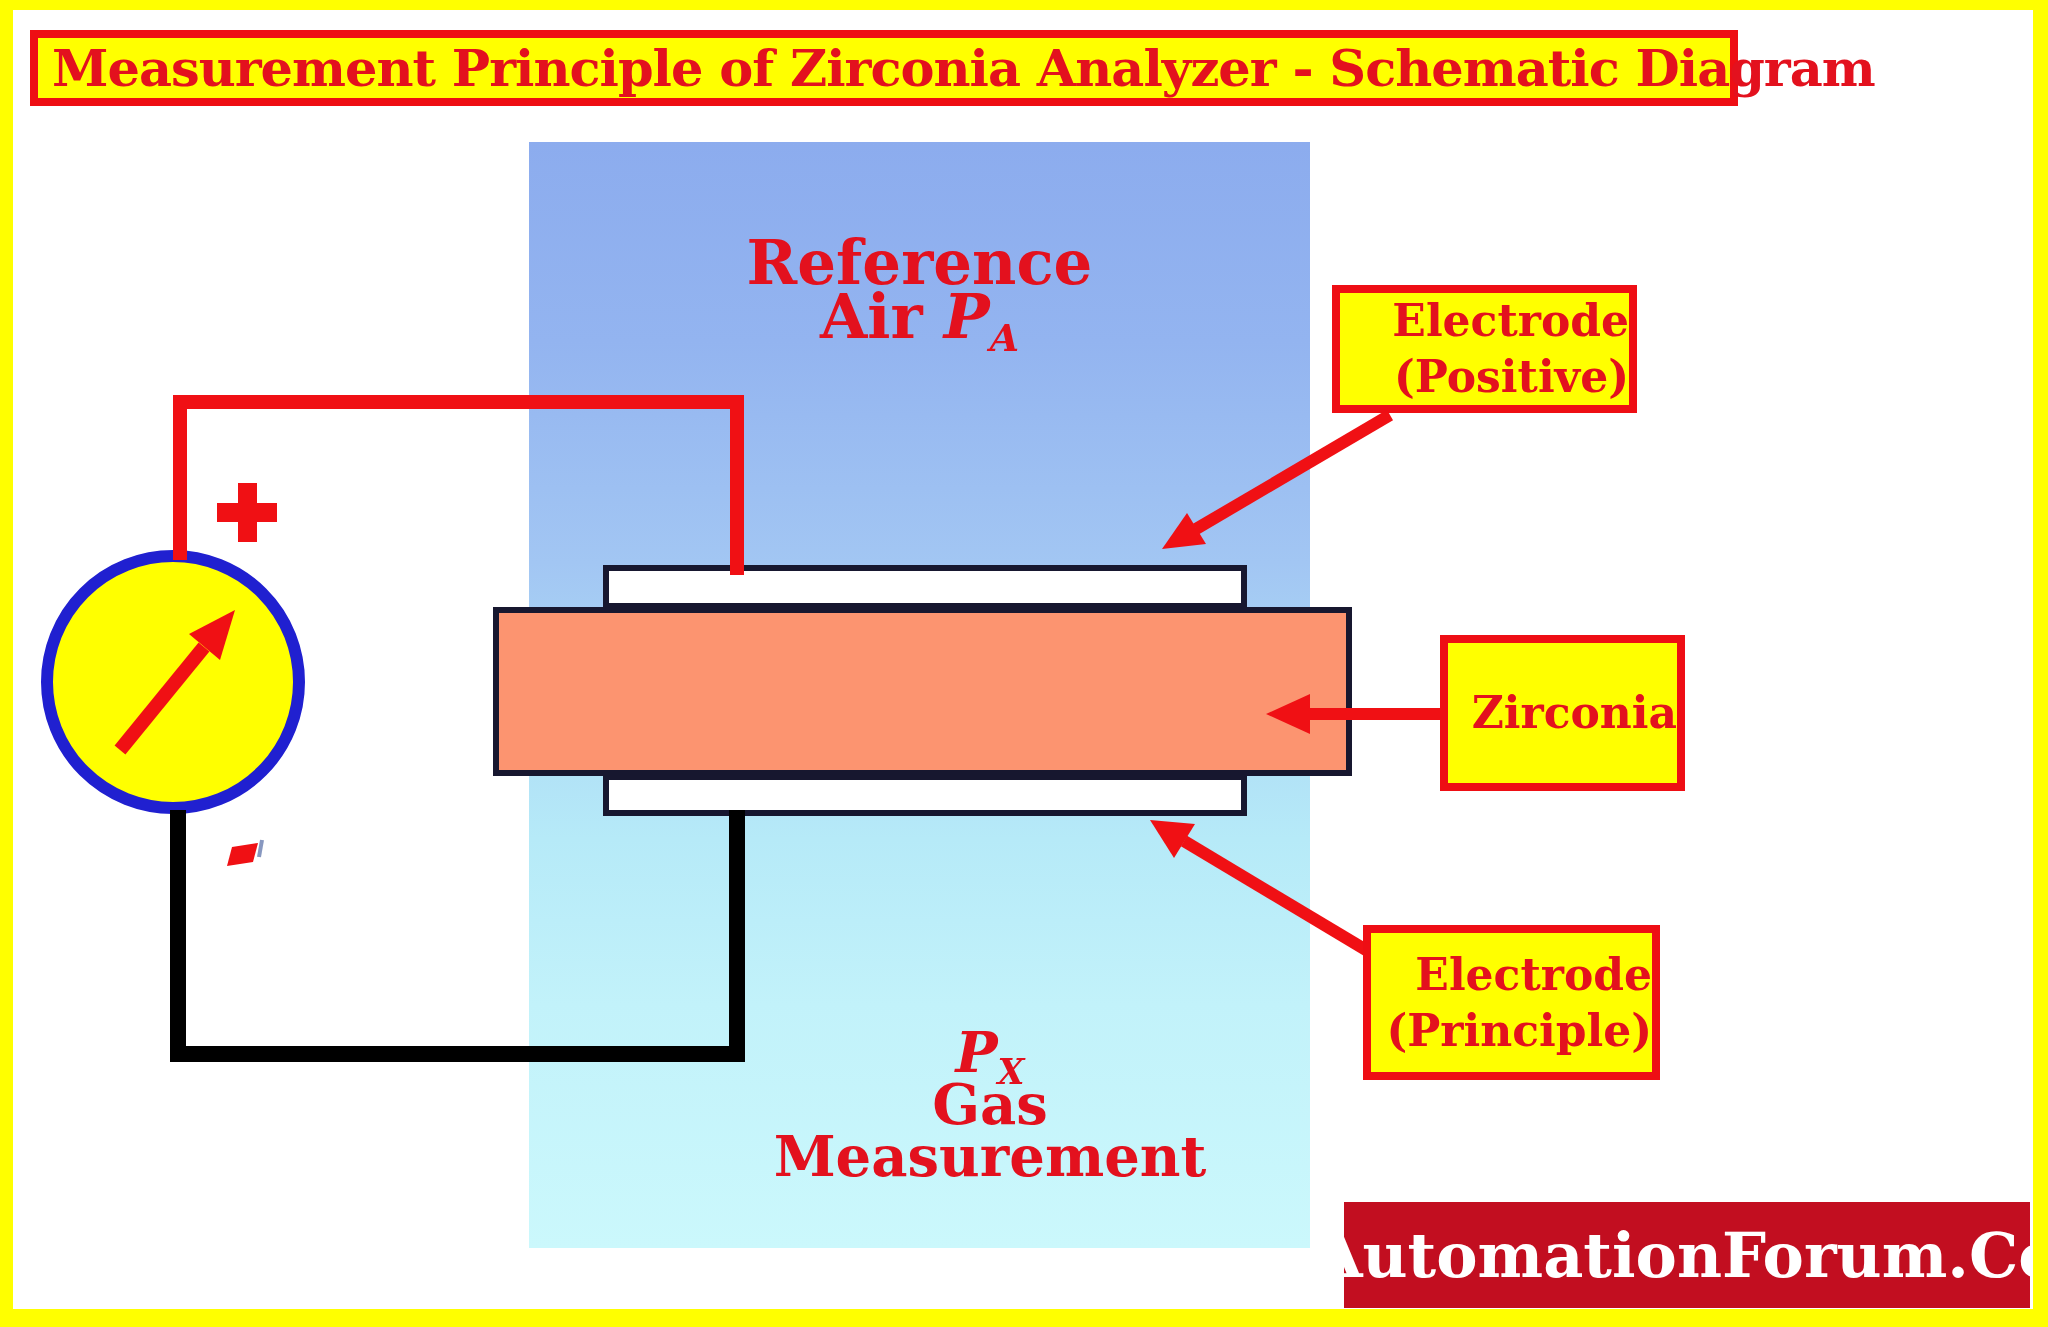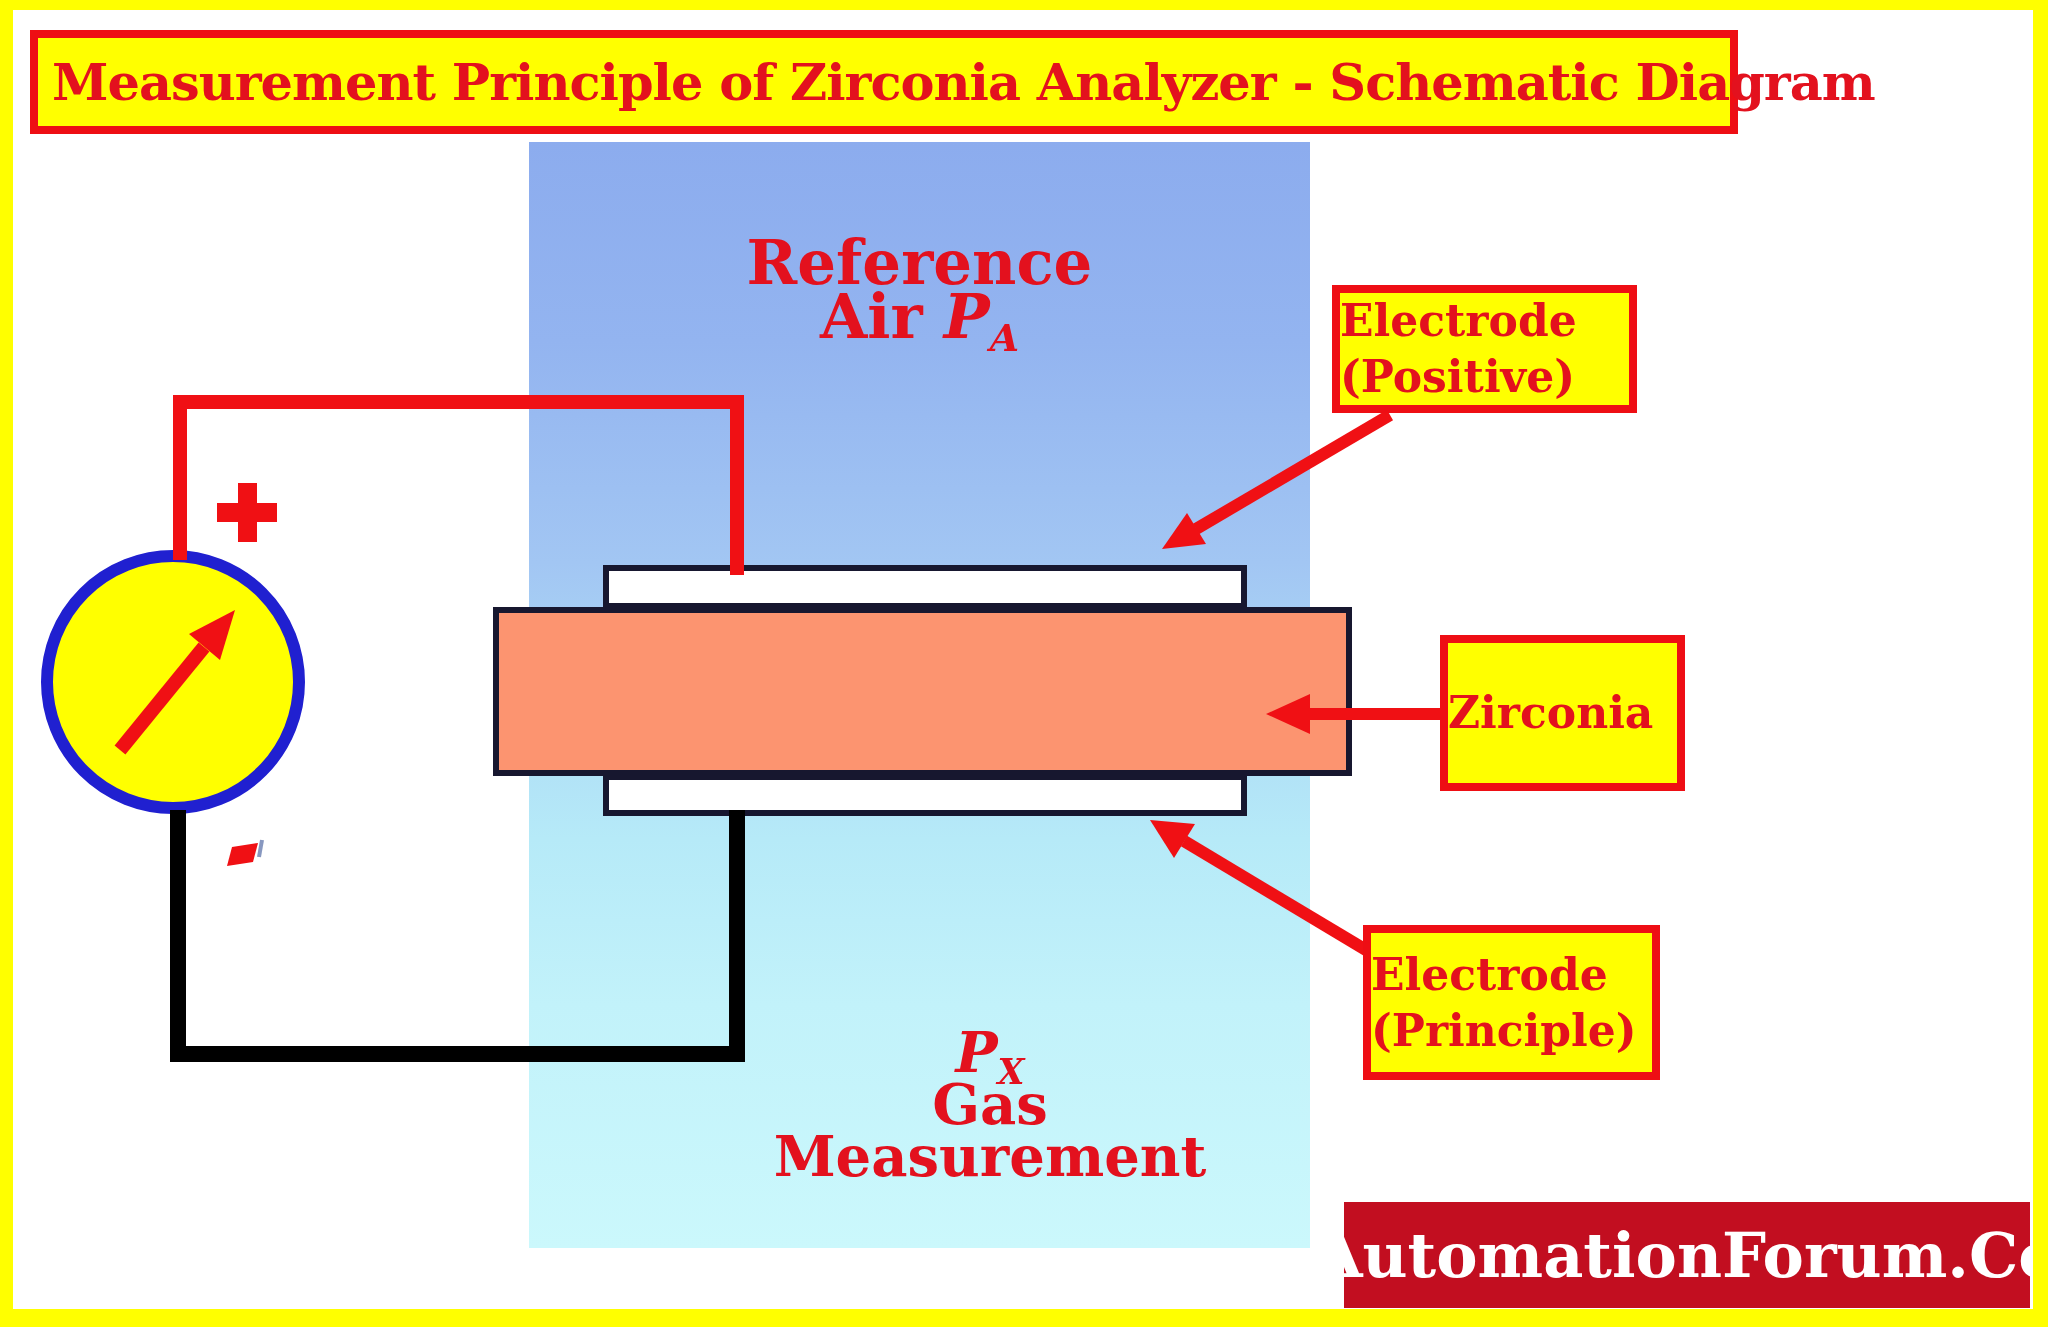--- a/index.html
+++ b/index.html
@@ -6,21 +6,21 @@
   .page{
     position:relative;width:2048px;height:1327px;box-sizing:border-box;
     background:#ffffff;
     border-style:solid;border-color:#FFFF00;
     border-width:10px 15px 18px 13px;
     overflow:hidden;
     font-family:"DejaVu Serif","Liberation Serif",serif;
   }
   
   .title-box{
-    position:absolute;left:17px;top:20px;width:1708px;height:104px;box-sizing:border-box;
+    position:absolute;left:17px;top:20px;width:1708px;height:76px;box-sizing:border-box;
     background:#FFFF00;border:8px solid #EE0E14;
     display:flex;align-items:center;
   }
   .title-box span{
     font-weight:bold;font-size:51px;color:#E3111E;white-space:nowrap;
     padding-left:14px;letter-spacing:-1px;
   }
   
   .gas-region{
     position:absolute;left:516px;top:132px;width:781px;height:1106px;
@@ -48,21 +48,21 @@
   
   .meter{
     position:absolute;left:28px;top:540px;width:264px;height:264px;box-sizing:border-box;
     background:#FFFF00;border:12px solid #2020D0;border-radius:50%;
   }
   
   svg.overlay{position:absolute;left:0;top:0;width:2048px;height:1327px;pointer-events:none;}
   
   .callout{
     position:absolute;box-sizing:border-box;background:#FFFF00;border:8px solid #EE0E14;
-    display:flex;flex-direction:column;align-items:flex-start;justify-content:center;
+    display:flex;flex-direction:column;align-items:flex-end;justify-content:center;
     color:#E3111E;font-weight:bold;font-size:44px;line-height:56px;text-align:center;
   }
   .callout.neg{left:1319px;top:275px;width:305px;height:128px;}
   .callout.zir{left:1427px;top:625px;width:245px;height:156px;}
   .callout.pos{left:1350px;top:915px;width:297px;height:155px;}
   
   .logo{
     position:absolute;left:1331px;top:1192px;width:686px;height:106px;
     background:#C20E20;display:flex;align-items:center;justify-content:center;
   }

